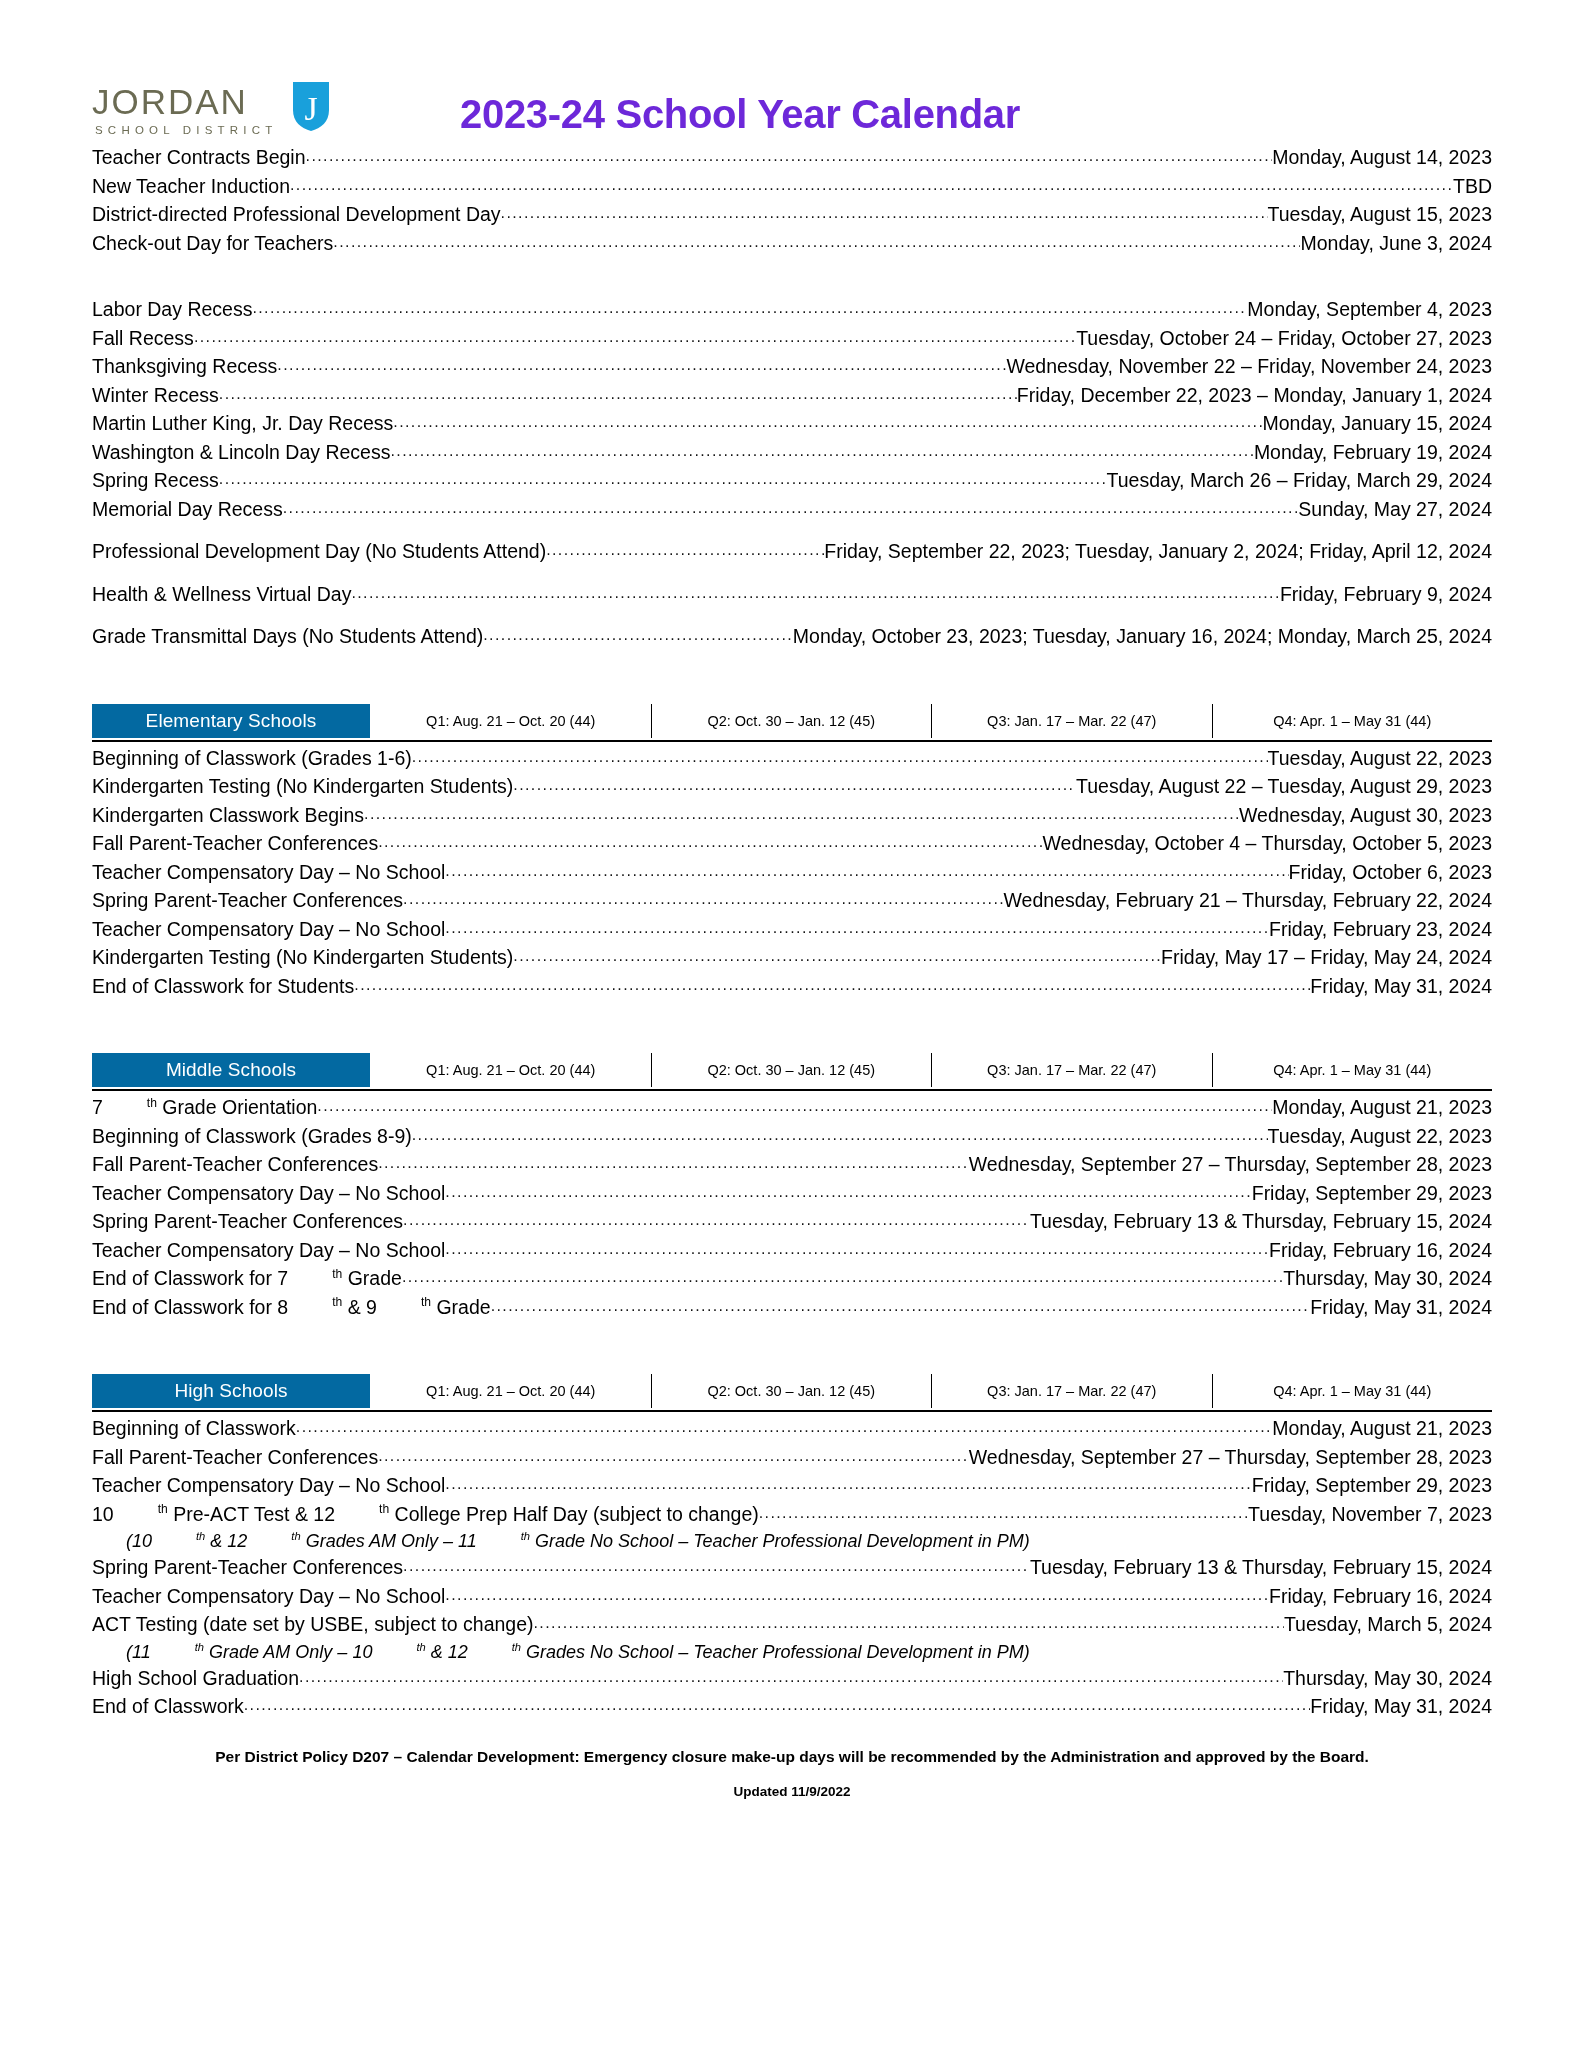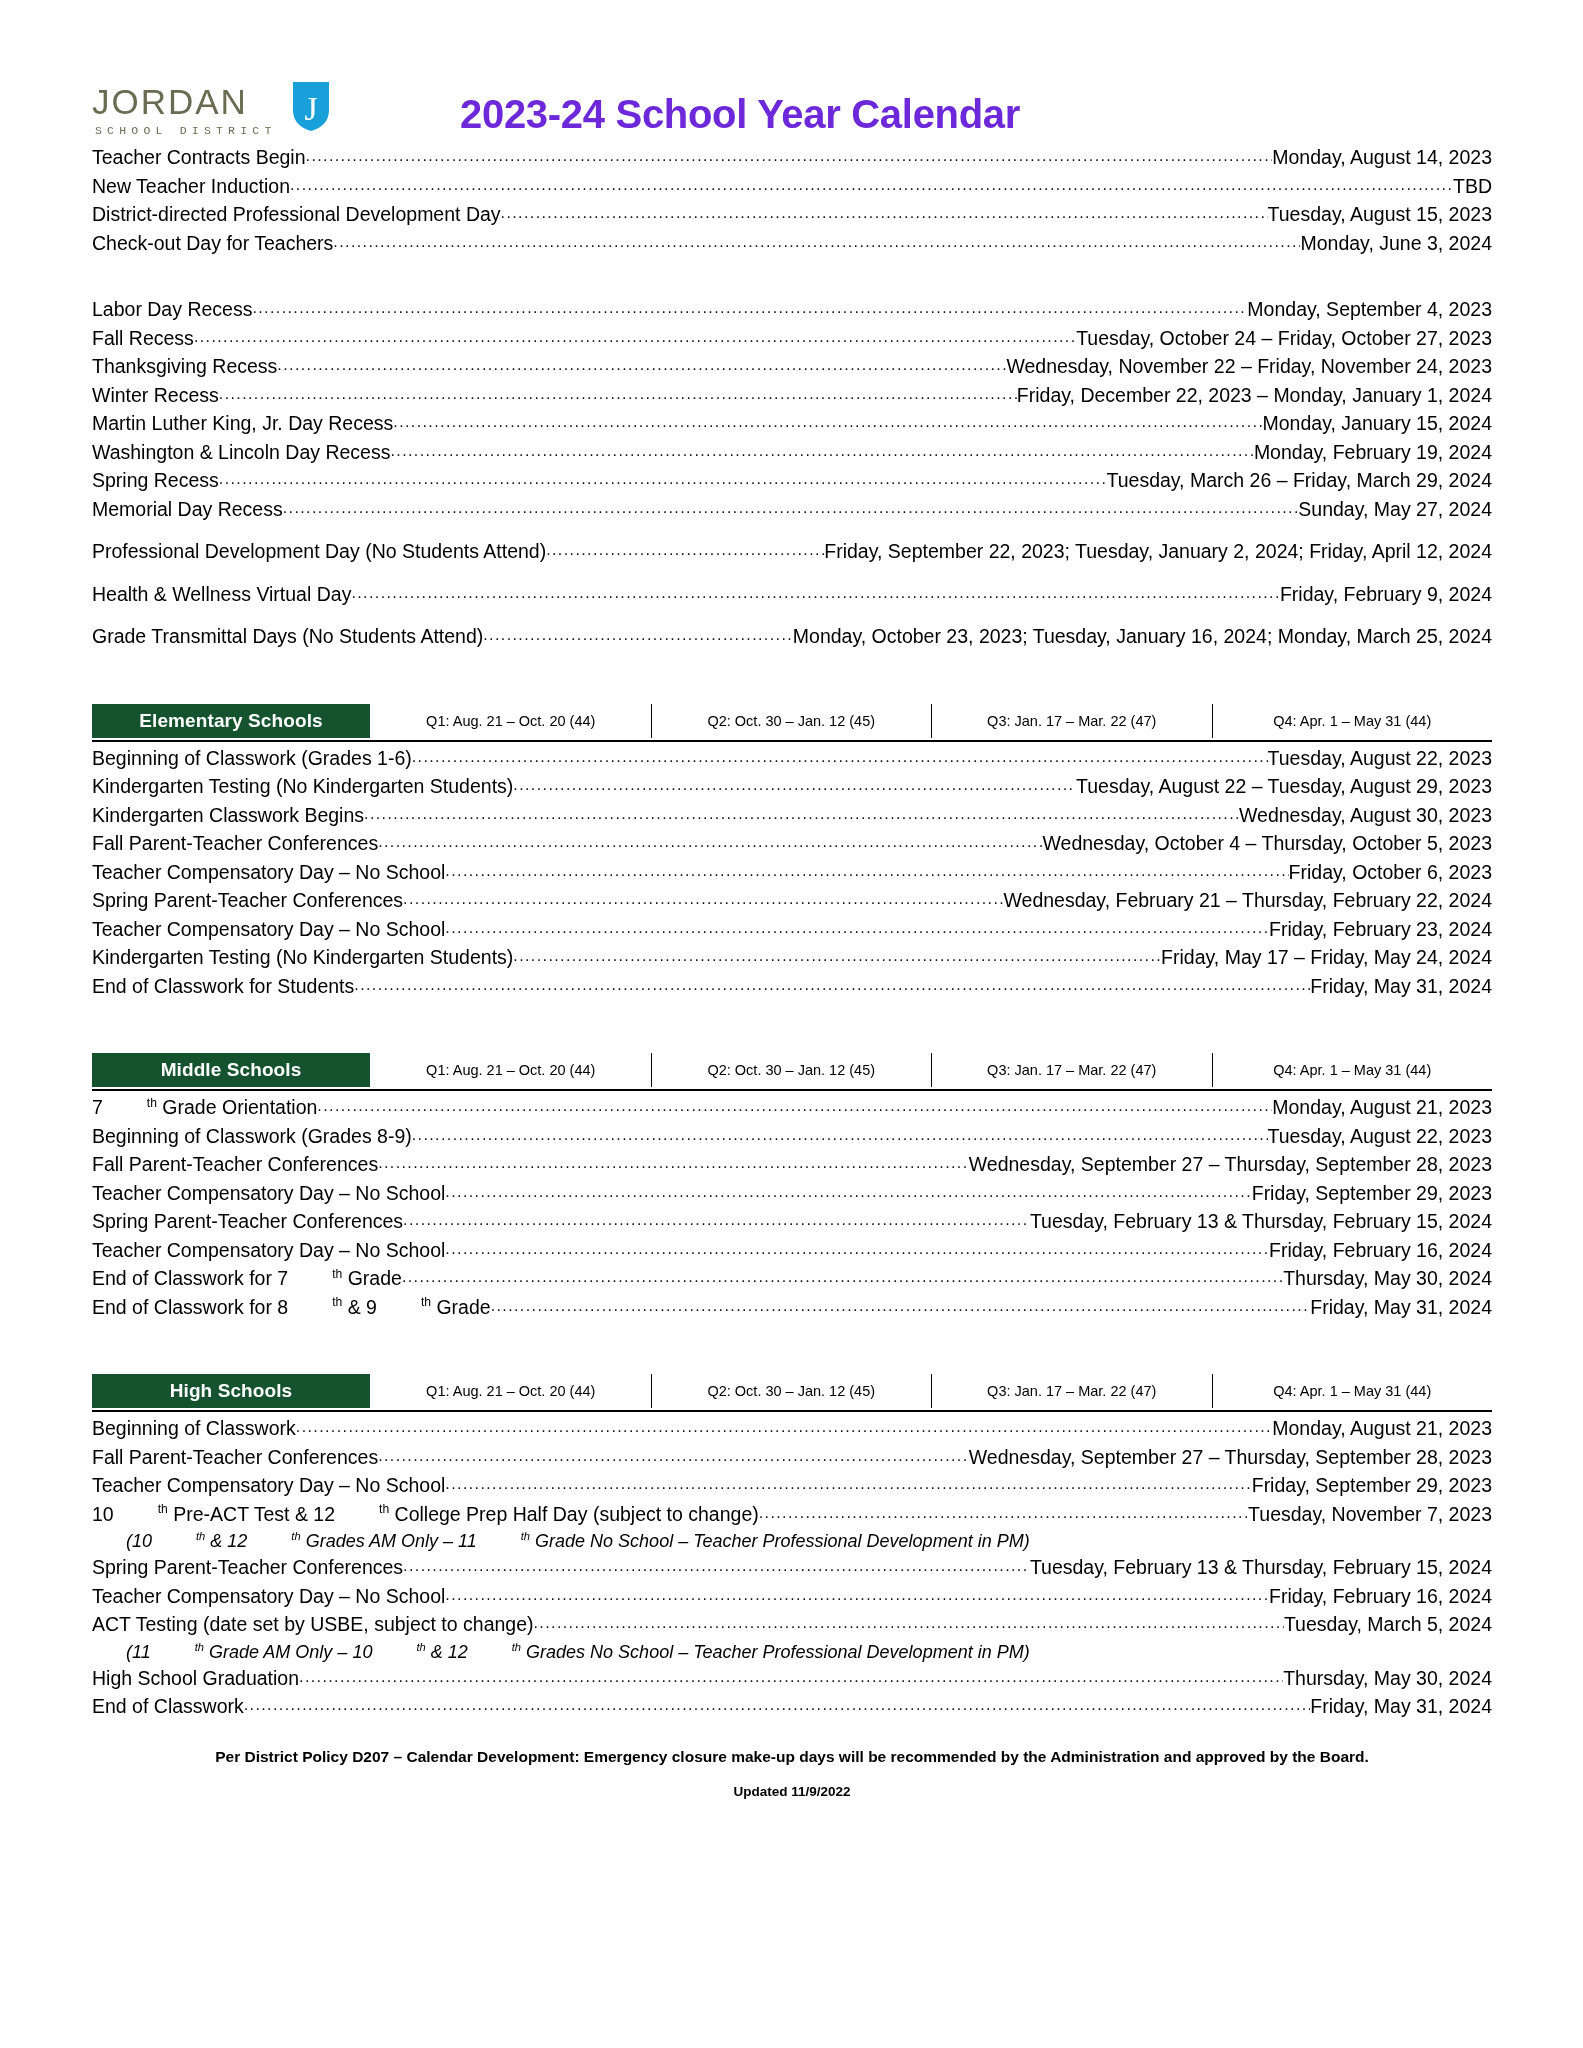--- a/index.html
+++ b/index.html
@@ -51,21 +51,21 @@
   }
   .logo-main {
     font-family: "Liberation Sans", sans-serif;
     font-size: 35px;
     font-weight: 400;
     letter-spacing: 2.0px;
     color: #6b6b53;
     line-height: 1;
   }
   .logo-sub {
-    font-family: Liberation Mono, monospace;
+    font-family: Liberation Sans, sans-serif;
     font-size: 11.5px;
     font-weight: 400;
     letter-spacing: 5.2px;
     color: #6b6b53;
     line-height: 1;
     margin-top: 6px;
     margin-left: 3px;
   }
   .logo-shield {
     position: relative;
@@ -133,24 +133,24 @@
 
   
   .section { margin-top: 0; }
   .sec-head {
     display: flex;
     align-items: stretch;
     height: 34px;
     margin-bottom: 2px;
   }
   .sec-title {
-    background: #14532d;
+    background: #0369a1;
     color: #ffffff;
     font-size: 19px;
-    font-weight: bold;
+    font-weight: normal;
     width: 278px;
     flex: 0 0 278px;
     display: flex;
     align-items: center;
     justify-content: center;
     letter-spacing: 0.1px;
   }
   .quarters {
     display: flex;
     flex: 1 1 auto;

